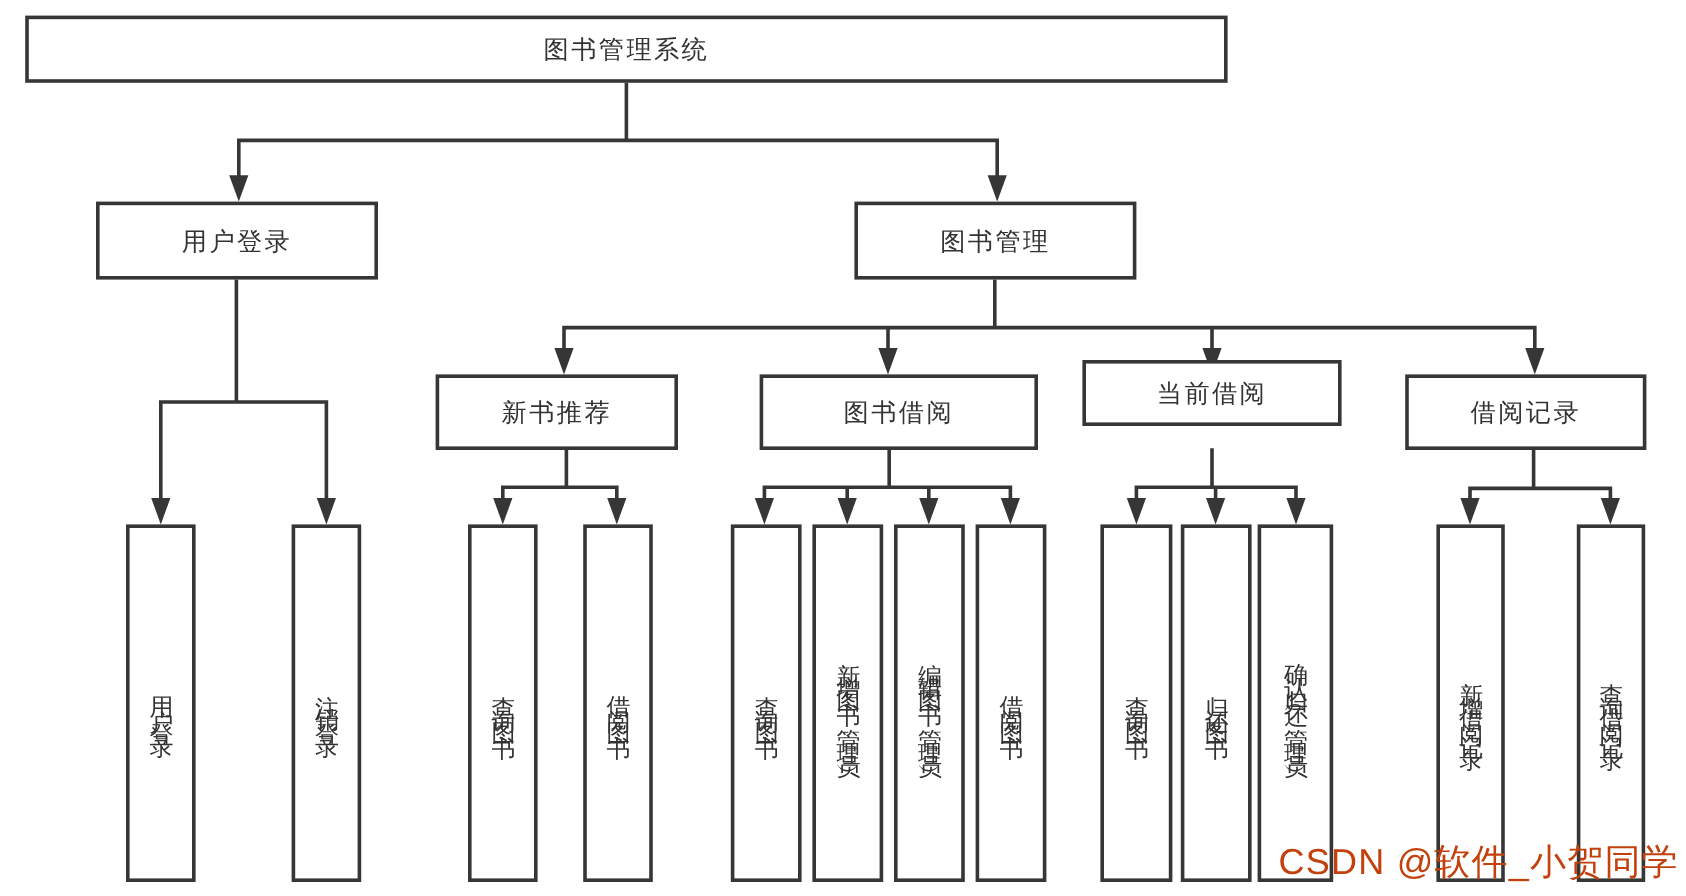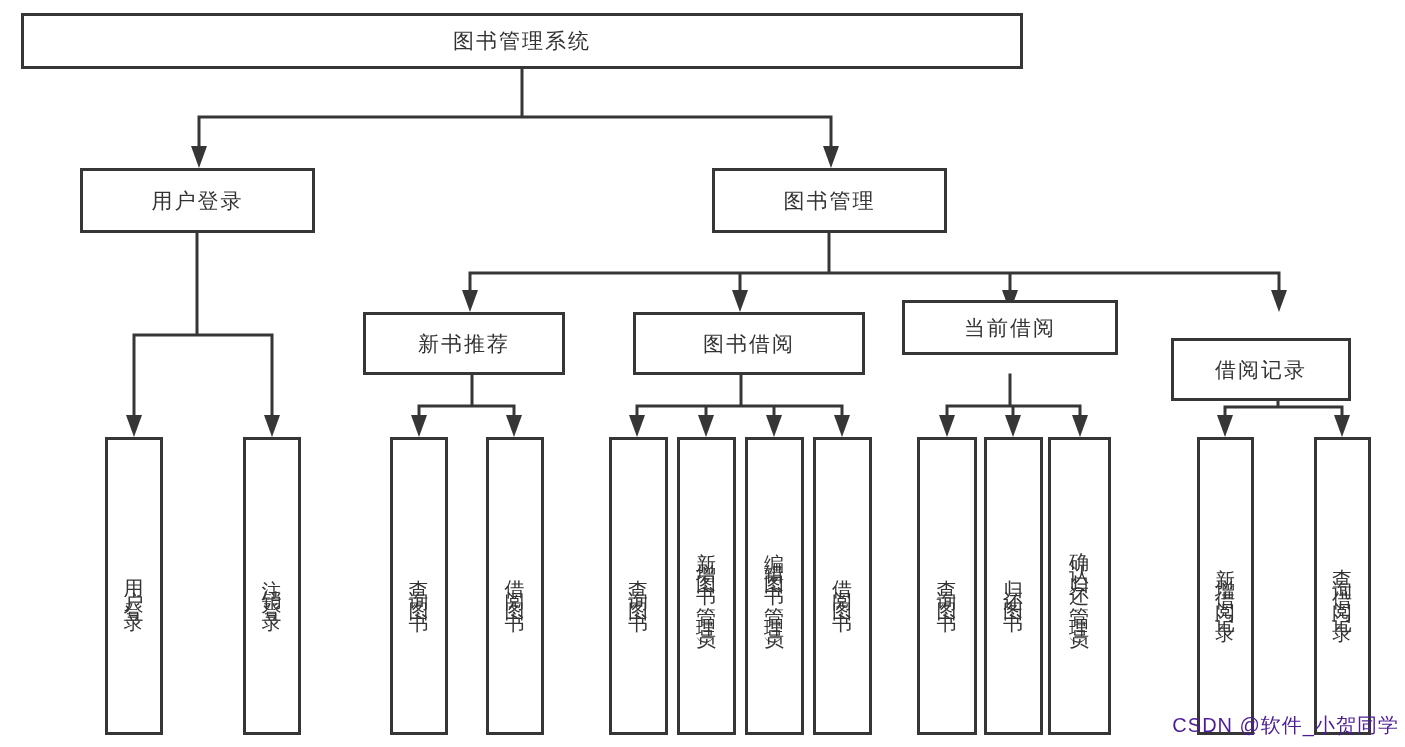--- a/index.html
+++ b/index.html
@@ -37,42 +37,42 @@
     line-height: 1;
     white-space: nowrap;
   }
   
   .n-root            { left: 21px;   top: 13px;  width: 1002px; height: 56px; }
   .n-user-login      { left: 80px;   top: 168px; width: 235px;  height: 65px; }
   .n-book-mgmt       { left: 712px;  top: 168px; width: 235px;  height: 65px; }
   .n-new-book        { left: 363px;  top: 312px; width: 202px;  height: 63px; }
   .n-book-borrow     { left: 633px;  top: 312px; width: 232px;  height: 63px; }
   .n-current-borrow  { left: 902px;  top: 300px; width: 216px;  height: 55px; }
-  .n-borrow-records  { left: 1171px; top: 312px; width: 180px;  height: 63px; margin-top: 26px; }
+  .n-borrow-records  { left: 1171px; top: 312px; width: 201px;  height: 63px; }
   .leaf { top: 437px; height: 298px; }
   .l-user-login  { left: 105px;  width: 58px; }
   .l-logout      { left: 243px;  width: 58px; }
   .l-nb-query    { left: 390px;  width: 58px; }
   .l-nb-borrow   { left: 486px;  width: 58px; }
   .l-bb-query    { left: 609px;  width: 59px; }
   .l-bb-add      { left: 677px;  width: 59px; }
   .l-bb-edit     { left: 745px;  width: 59px; }
   .l-bb-borrow   { left: 813px;  width: 59px; }
   .l-cb-query    { left: 917px;  width: 60px; }
   .l-cb-return   { left: 984px;  width: 59px; }
   .l-cb-confirm  { left: 1048px; width: 63px; }
   .l-br-add      { left: 1197px; width: 57px; }
   .l-br-query    { left: 1314px; width: 57px; }
   .watermark {
     position: absolute;
     right: 6px;
     bottom: 8px;
-    font-size: 20px;
+    font-size: 30px;
     letter-spacing: 1px;
-    color: #4c1d95;
+    color: #c2410c;
     z-index: 3;
     white-space: nowrap;
   }
 </style>
 </head>
 <body>
 
 <div class="stage">
 
   <svg class="wires" viewBox="0 0 1405 747" xmlns="http://www.w3.org/2000/svg">

